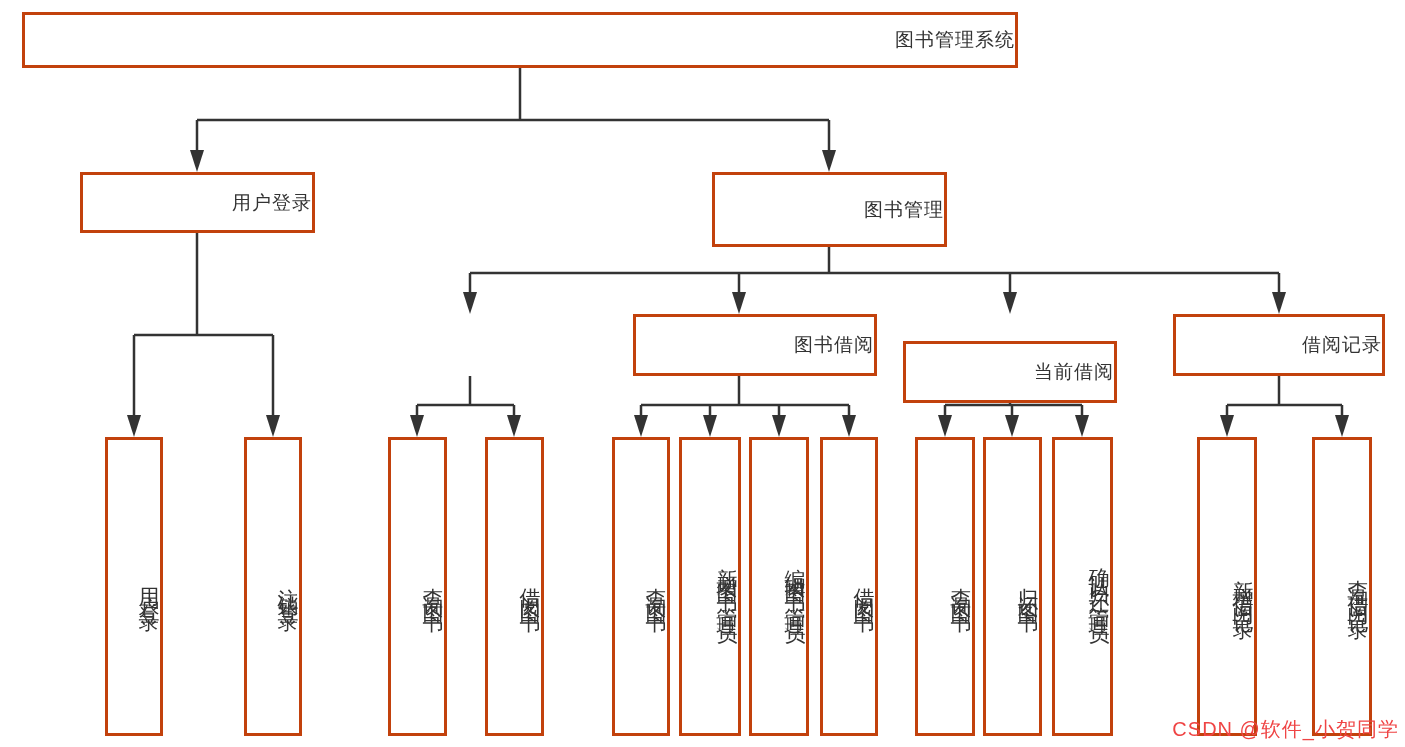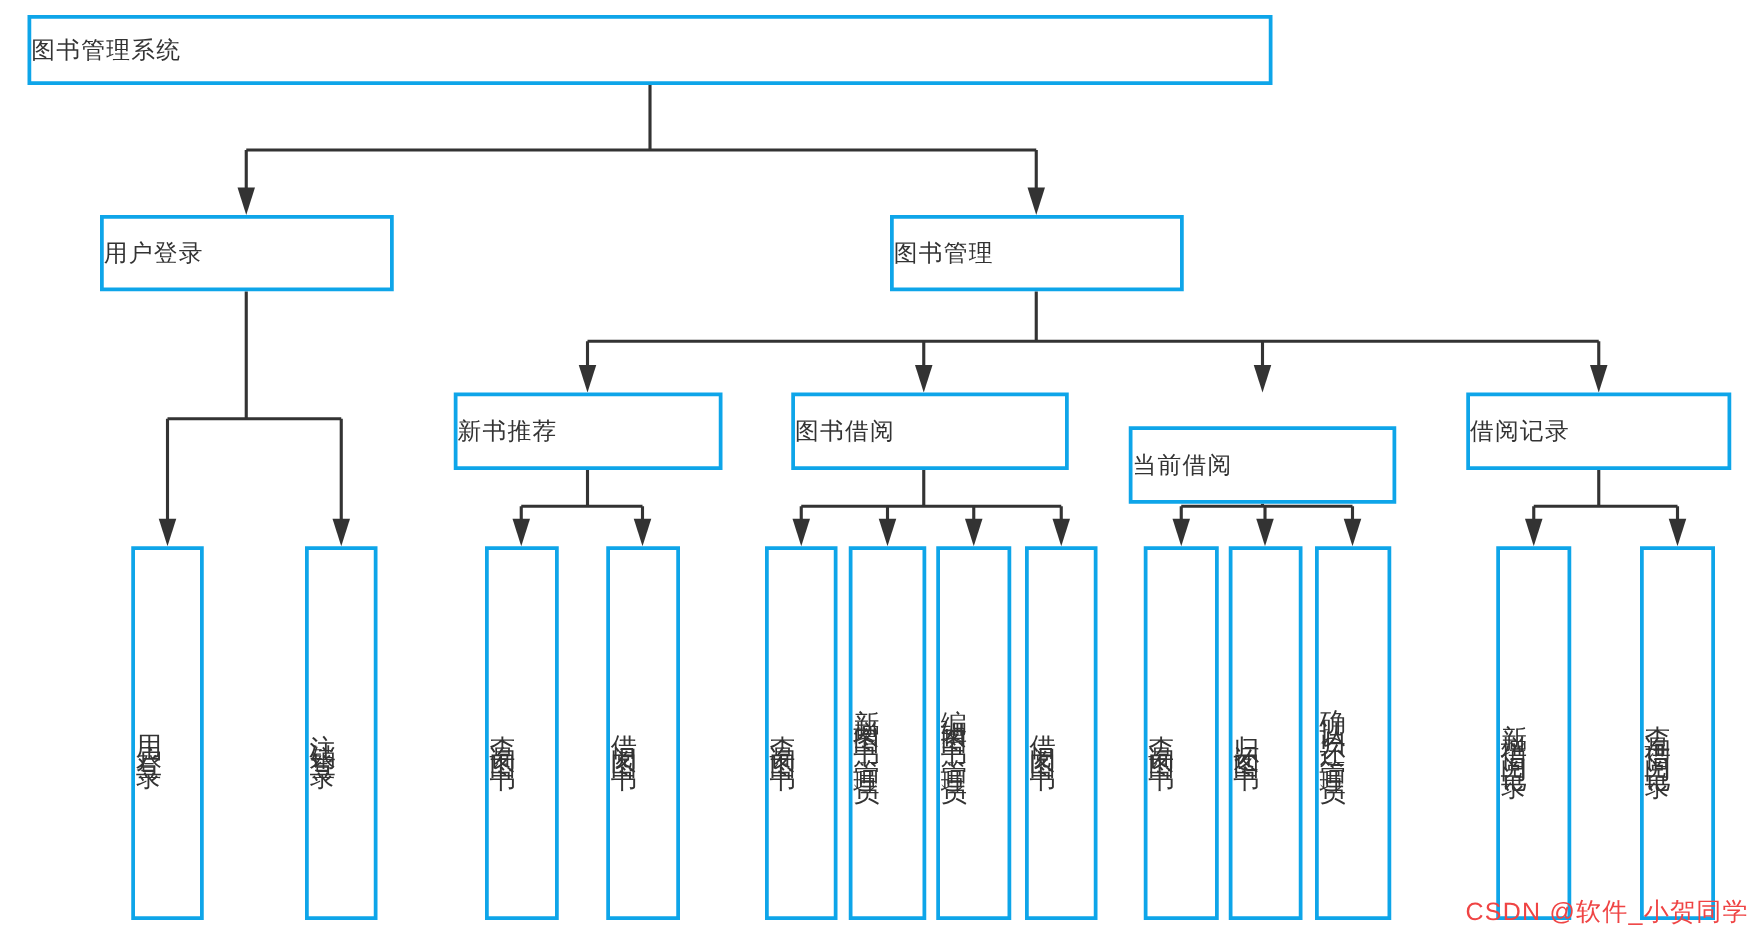--- a/index.html
+++ b/index.html
@@ -8,25 +8,25 @@
     width:1405px;height:747px;
     background:#ffffff;
     font-family:"Liberation Sans","DejaVu Sans",sans-serif;
     color:#333333;
     overflow:hidden;
   }
   #connector-svg{position:absolute;left:0;top:0;z-index:1;}
   .box{
     position:absolute;
     box-sizing:border-box;
-    border:3px solid #0ea5e9;
+    border:3px solid #c2410c;
     background:#ffffff;
     display:flex;
     align-items:center;
-    justify-content:flex-start;
+    justify-content:flex-end;
     z-index:2;
   }
   .hbox{font-size:19px;letter-spacing:1px;}
   .vbox .vtext{
     writing-mode:vertical-rl;
     text-orientation:mixed;
     font-size:21px;
     letter-spacing:8px;
     line-height:1;
     white-space:nowrap;
@@ -120,28 +120,25 @@
     </g>
   </svg>
 
   <div class="box hbox" style="left:22px;top:12px;width:996px;height:56px;">
     <span>图书管理系统</span>
   </div>
 
   <div class="box hbox" style="left:80px;top:172px;width:235px;height:61px;">
     <span>用户登录</span>
   </div>
-  <div class="box hbox" style="left:712px;top:172px;width:235px;height:61px;">
+  <div class="box hbox" style="left:712px;top:172px;width:235px;height:75px;">
     <span>图书管理</span>
   </div>
 
-  <div class="box hbox" style="left:363px;top:314px;width:215px;height:62px;">
-    <span>新书推荐</span>
-  </div>
-  <div class="box hbox" style="left:633px;top:314px;width:222px;height:62px;">
+  <div class="box hbox" style="left:633px;top:314px;width:244px;height:62px;">
     <span>图书借阅</span>
   </div>
   <div class="box hbox" style="left:903px;top:314px;width:214px;height:62px;margin-top:27px;">
     <span>当前借阅</span>
   </div>
   <div class="box hbox" style="left:1173px;top:314px;width:212px;height:62px;">
     <span>借阅记录</span>
   </div>
 
   <div class="box vbox" style="left:105px;top:437px;width:58px;height:299px;">

